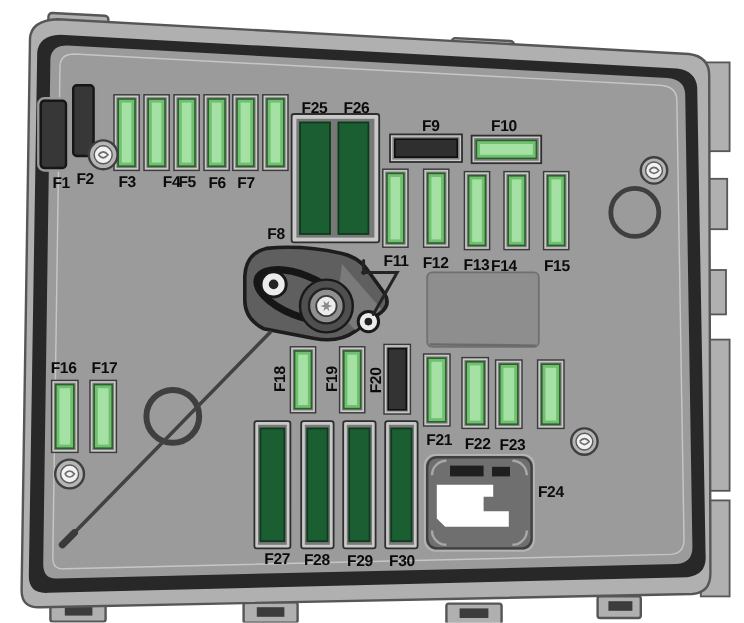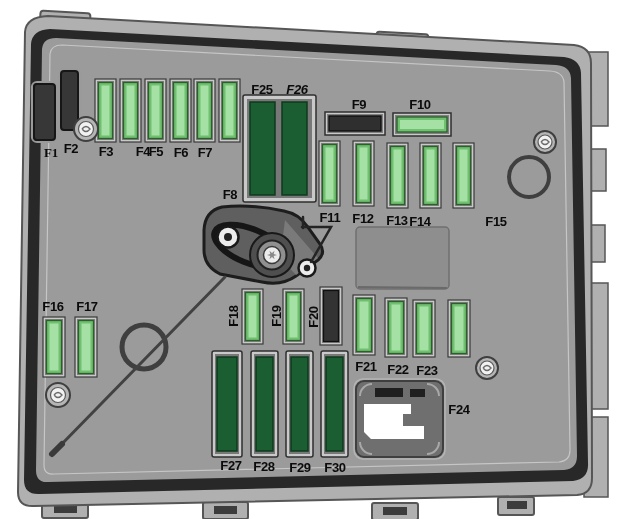--- a/index.html
+++ b/index.html
@@ -289,44 +289,44 @@
       <path d="M 439,396 A 12 12 0 0 0 427,384" fill="none" stroke="#a8a8a8" stroke-width="2"></path>
       <path d="M 360,442 A 12 12 0 0 0 372,454" fill="none" stroke="#a8a8a8" stroke-width="2"></path>
       <path d="M 439,442 A 12 12 0 0 1 427,454" fill="none" stroke="#a8a8a8" stroke-width="2"></path>
       <rect x="375" y="388" width="28" height="9" fill="#1f1f1f"></rect>
       <rect x="410" y="389" width="15" height="8" fill="#1f1f1f"></rect>
       <path d="M 364,404 L 411,404 L 411,414 L 403,414 L 403,426 L 424,426 L 424,439 L 371,439 L 364,432 Z" fill="#ffffff"></path>
     </g>
   </svg>
 
   <div id="label-layer">
-      <div class="fuse-label" style="left: 51px; top: 146px; font-family: Liberation Serif, serif;">F1</div>
+      <div class="fuse-label" style="left: 51px; top: 146px;">F1</div>
       <div class="fuse-label" style="left: 71px; top: 142px;">F2</div>
       <div class="fuse-label" style="left: 106px; top: 145px;">F3</div>
       <div class="fuse-label" style="left: 143px; top: 145px;">F4</div>
       <div class="fuse-label" style="left: 156px; top: 145px;">F5</div>
       <div class="fuse-label" style="left: 181px; top: 146px;">F6</div>
       <div class="fuse-label" style="left: 205px; top: 146px;">F7</div>
       <div class="fuse-label" style="left: 230px; top: 146px; margin-top: 42px;">F8</div>
       <div class="fuse-label" style="left: 359px; top: 98px;">F9</div>
       <div class="fuse-label" style="left: 420px; top: 98px;">F10</div>
       <div class="fuse-label" style="left: 330px; top: 211px;">F11</div>
       <div class="fuse-label" style="left: 363px; top: 212px;">F12</div>
       <div class="fuse-label" style="left: 397px; top: 214px;">F13</div>
       <div class="fuse-label" style="left: 420px; top: 215px;">F14</div>
-      <div class="fuse-label" style="left: 464px; top: 215px; margin-left: 32px;">F15</div>
+      <div class="fuse-label" style="left: 464px; top: 215px;">F15</div>
       <div class="fuse-label" style="left: 53px; top: 300px;">F16</div>
       <div class="fuse-label" style="left: 87px; top: 300px;">F17</div>
       <div class="fuse-label rot" style="left: 233px; top: 316px;">F18</div>
       <div class="fuse-label rot" style="left: 276px; top: 316px;">F19</div>
       <div class="fuse-label rot" style="left: 313px; top: 317px;">F20</div>
       <div class="fuse-label" style="left: 366px; top: 360px;">F21</div>
       <div class="fuse-label" style="left: 398px; top: 363px;">F22</div>
       <div class="fuse-label" style="left: 427px; top: 364px;">F23</div>
       <div class="fuse-label" style="left: 459px; top: 363px; margin-top: 40px;">F24</div>
       <div class="fuse-label" style="left: 262px; top: 83px;">F25</div>
-      <div class="fuse-label" style="left: 297px; top: 83px; font-style: italic;">F26</div>
+      <div class="fuse-label" style="left: 297px; top: 83px;">F26</div>
       <div class="fuse-label" style="left: 231px; top: 459px;">F27</div>
       <div class="fuse-label" style="left: 264px; top: 460px;">F28</div>
       <div class="fuse-label" style="left: 300px; top: 461px;">F29</div>
       <div class="fuse-label" style="left: 335px; top: 461px;">F30</div>
     </div>
 </div>
 
 </body></html>

